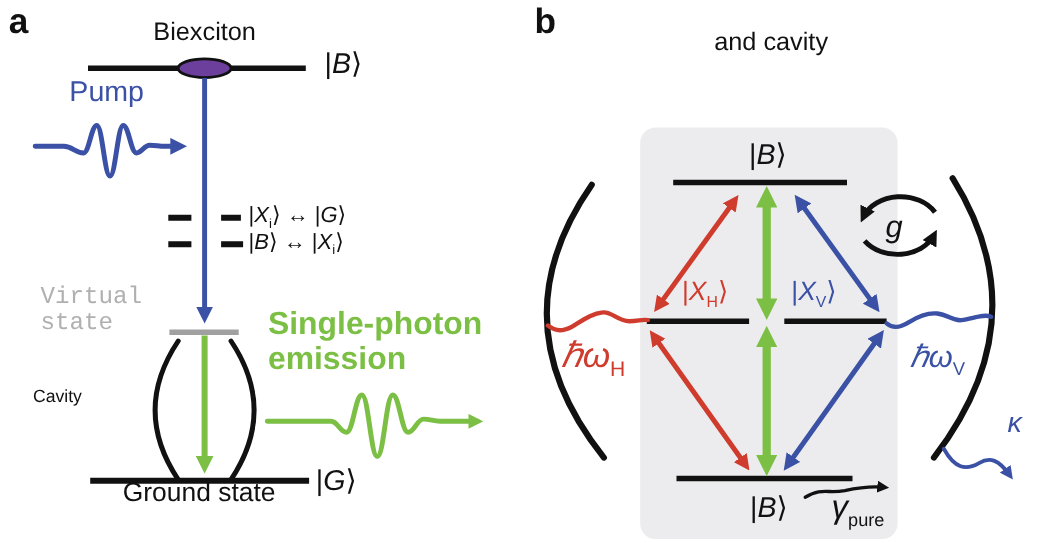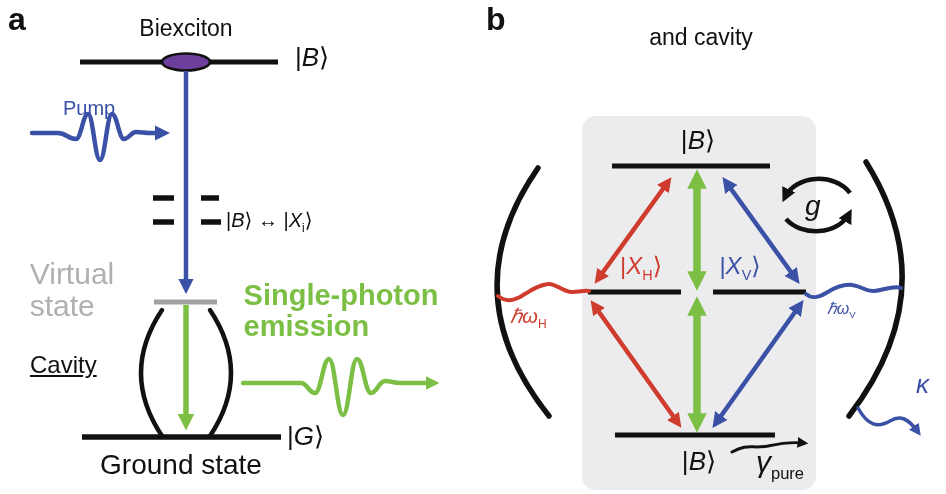--- a/index.html
+++ b/index.html
@@ -108,58 +108,59 @@
       <path d="M732,452 C748,443 752,449 768,446 C782,443 794,442 804,443" stroke="#111" stroke-width="3" fill="none" stroke-linecap="round" marker-end="url(#ar-black-sm)"></path>
     </g>
   </svg>
 
   <div class="lbl panel-letter" style="left:8px;top:2px;">a</div>
 
   <div class="lbl title ctr" style="left:186px;top:16px;">Biexciton</div>
 
   <div class="lbl ket" style="left:295px;top:43px;"><span>|</span><span class="it">B</span><span>⟩</span></div>
 
-  <div class="lbl blue" style="left:63px;top:98px;font-size:20px;">Pump</div>
+  <div class="lbl blue" style="left:63px;top:69px;font-size:26px;">Pump</div>
 
+  <div class="lbl trans" style="left:226px;top:186px;"><span>|</span><span class="it">X</span><sub>i</sub><span>⟩ ↔ |</span><span class="it">G</span><span>⟩</span></div>
 
   <div class="lbl trans" style="left:226px;top:210px;"><span>|</span><span class="it">B</span><span>⟩ ↔ |</span><span class="it">X</span><sub>i</sub><span>⟩</span></div>
 
-  <div class="lbl grayt ctr" style="left:72px;top:258px;font-size:30px;">
+  <div class="lbl grayt ctr" style="left:83px;top:258px;font-size:22px;font-family:Liberation Mono, monospace;">
       <span style="display:block">Virtual</span>
       <span style="display:block">state</span>
     </div>
 
-  <div class="lbl" style="left:30px;top:352px;font-size:24px;text-decoration:underline;">Cavity</div>
+  <div class="lbl" style="left:30px;top:352px;font-size:16px;">Cavity</div>
 
   <div class="lbl green ctr" style="left:341px;top:280px;font-size:29px;font-weight:bold;">
       <span style="display:block">Single-photon</span>
       <span style="display:block">emission</span>
     </div>
 
   <div class="lbl ket" style="left:287px;top:422px;"><span>|</span><span class="it">G</span><span>⟩</span></div>
 
-  <div class="lbl ctr" style="left:181px;top:450px;font-size:28px;">Ground state</div>
+  <div class="lbl ctr" style="left:181px;top:435px;font-size:24px;">Ground state</div>
 
   <div class="lbl panel-letter" style="left:486px;top:2px;">b</div>
 
   <div class="lbl title ctr" style="left:701px;top:25px;">
       <span style="display:block">and cavity</span>
     </div>
 
   <div class="lbl ket ctr" style="left:698px;top:126px;"><span>|</span><span class="it">B</span><span>⟩</span></div>
 
   <div class="lbl ket red ctr" style="left:641px;top:253px;font-size:24px;"><span>|</span><span class="it">X</span><sub>H</sub><span>⟩</span></div>
 
   <div class="lbl ket blue ctr" style="left:740px;top:253px;font-size:24px;"><span>|</span><span class="it">X</span><sub>V</sub><span>⟩</span></div>
 
   <div class="lbl ket ctr" style="left:699px;top:447px;"><span>|</span><span class="it">B</span><span>⟩</span></div>
 
   <div class="lbl it" style="left:805px;top:191px;font-size:28px;">g</div>
 
-  <div class="lbl red" style="left:510px;top:306px;font-size:20px;"><span class="it">ℏω</span><sub>H</sub></div>
+  <div class="lbl red" style="left:510px;top:306px;font-size:32px;"><span class="it">ℏω</span><sub>H</sub></div>
 
-  <div class="lbl blue" style="left:827px;top:300px;font-size:16px;"><span class="it">ℏω</span><sub>V</sub></div>
+  <div class="lbl blue" style="left:827px;top:310px;font-size:28px;"><span class="it">ℏω</span><sub>V</sub></div>
 
   <div class="lbl blue it" style="left:916px;top:370px;font-size:26px;">κ</div>
 
   <div class="lbl" style="left:756px;top:446px;font-size:30px;"><span class="it">γ</span><sub style="font-size:0.55em;">pure</sub></div>
 
 </div>
 
 </body></html>

